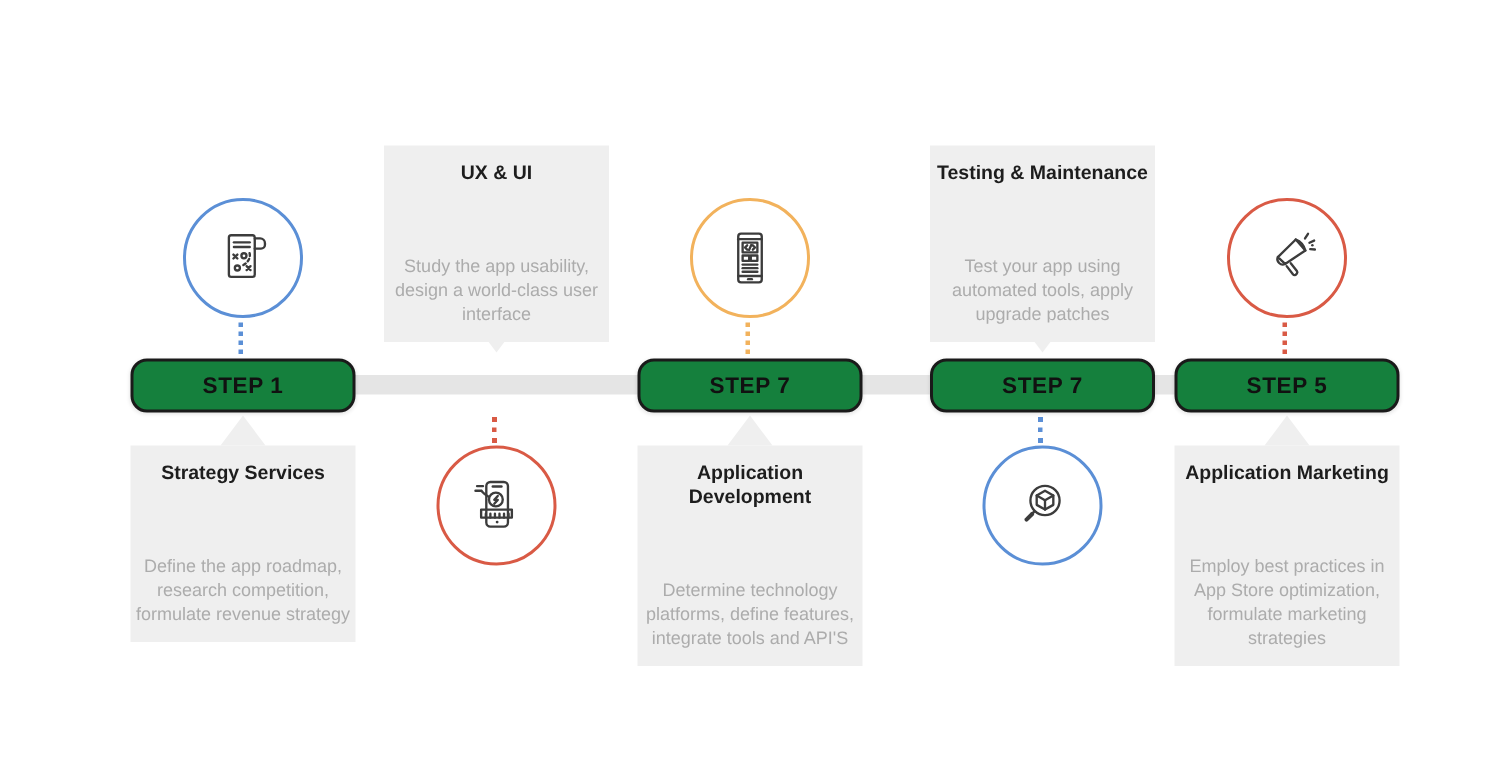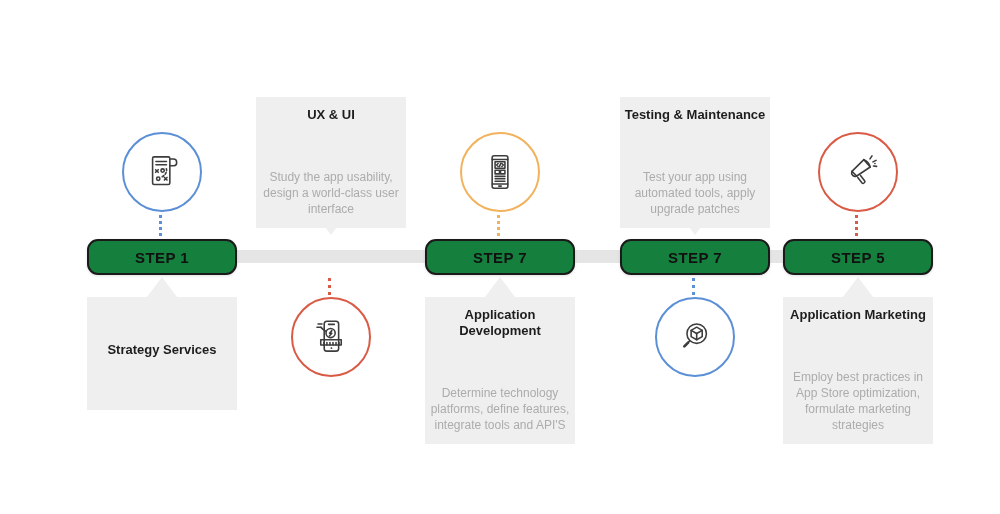--- a/index.html
+++ b/index.html
@@ -101,20 +101,21 @@
         <path d="M24.3 27.2l2.5 2.5m0-2.5l-2.5 2.5"></path>
       </svg>
     </div>
     <div class="dot top" style="border-color: rgb(91, 143, 214);"></div>
     <div class="stepbtn">
       <span>STEP 1</span>
     </div>
     <div class="notch up"></div>
     <div class="infobox boxbottom">
       <div class="box-title">Strategy Services</div>
+      <div class="box-desc">Define the app roadmap, research competition, formulate revenue strategy</div>
     </div>
   </div>
 
   <div class="step s1">
     <div class="infobox boxtop">
       <div class="box-title">UX &amp; UI</div>
       <div class="box-desc">Study the app usability, design a world-class user interface</div>
     </div>
     <div class="notch down"></div>
     <div class="dot bottom" style="border-color: rgb(217, 90, 69);"></div>

